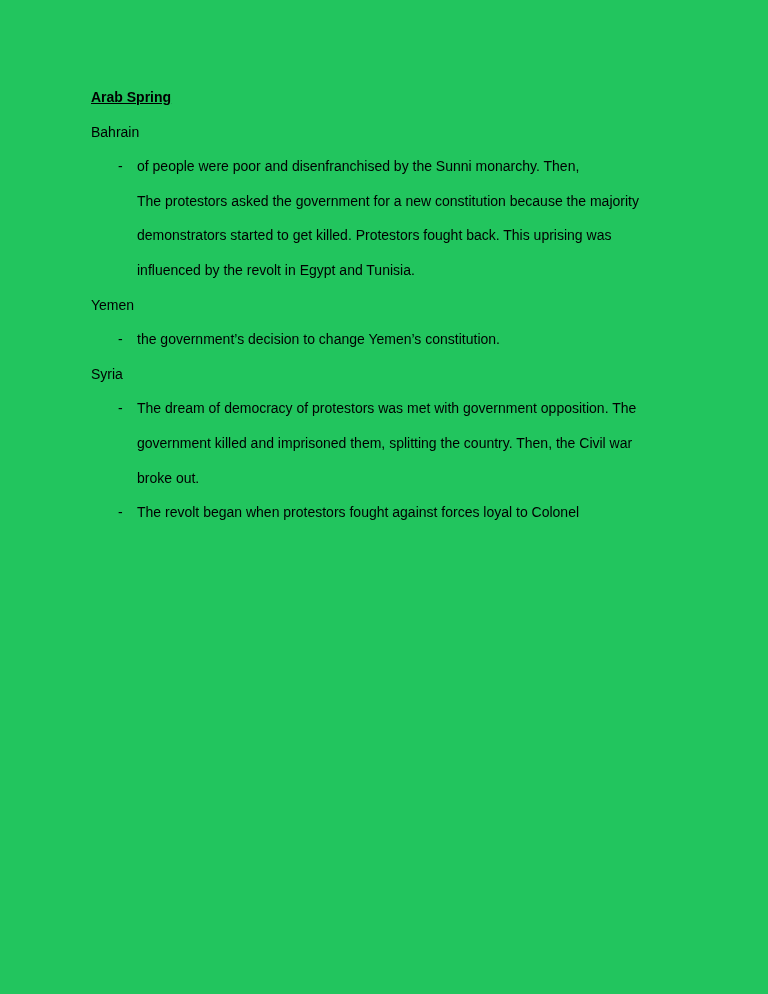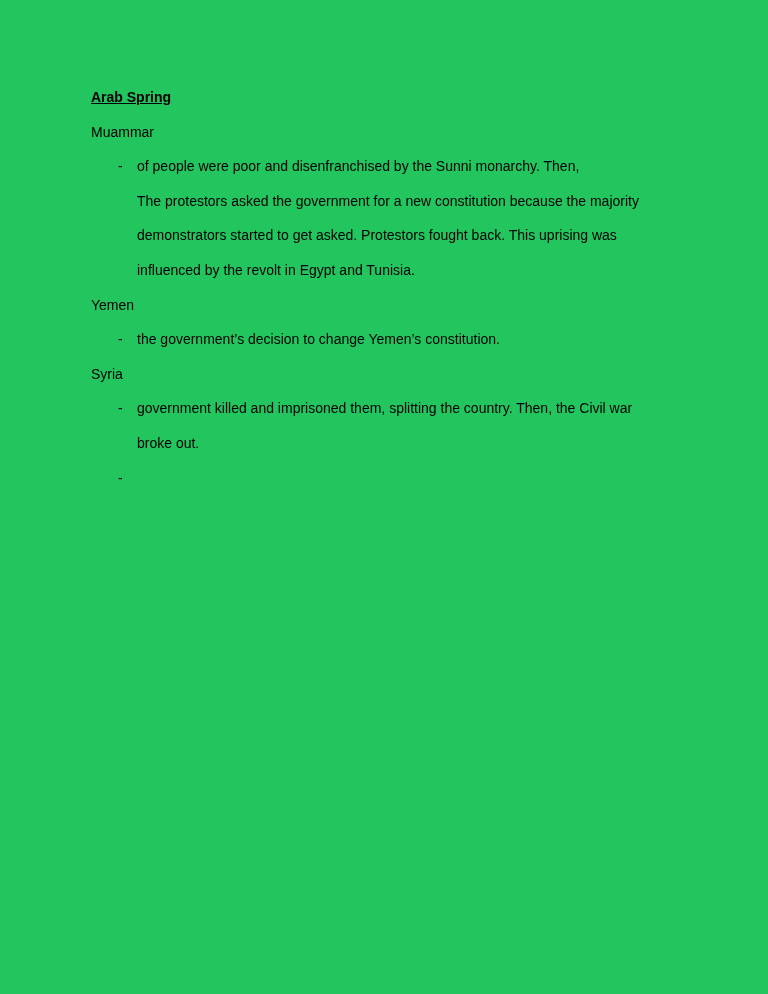--- a/index.html
+++ b/index.html
@@ -48,47 +48,49 @@
 </style>
 </head>
 <body>
 
 <div class="page">
 
   <div class="doc-title">
     <span class="underlined">Arab Spring</span>
   </div>
 
-  <div class="country-heading">Muammar</div>
+  <div class="country-heading">Bahrain</div>
   <div class="bullet-row">
     <span class="bullet-marker">-</span>
     <div class="bullet-lines">
       <div class="bullet-line">of people were poor and disenfranchised by the Sunni monarchy. Then,</div>
       <div class="bullet-line">The protestors asked the government for a new constitution because the majority</div>
-      <div class="bullet-line">demonstrators started to get asked. Protestors fought back. This uprising was</div>
+      <div class="bullet-line">demonstrators started to get killed. Protestors fought back. This uprising was</div>
       <div class="bullet-line">influenced by the revolt in Egypt and Tunisia.</div>
     </div>
   </div>
 
   <div class="country-heading">Yemen</div>
   <div class="bullet-row">
     <span class="bullet-marker">-</span>
     <div class="bullet-lines">
       <div class="bullet-line">the government’s decision to change Yemen’s constitution.</div>
     </div>
   </div>
 
   <div class="country-heading">Syria</div>
   <div class="bullet-row">
     <span class="bullet-marker">-</span>
     <div class="bullet-lines">
+      <div class="bullet-line">The dream of democracy of protestors was met with government opposition. The</div>
       <div class="bullet-line">government killed and imprisoned them, splitting the country. Then, the Civil war</div>
       <div class="bullet-line">broke out.</div>
     </div>
   </div>
 
   <div class="bullet-row">
     <span class="bullet-marker">-</span>
     <div class="bullet-lines">
+      <div class="bullet-line">The revolt began when protestors fought against forces loyal to Colonel</div>
     </div>
   </div>
 
 </div>
 
 </body></html>

